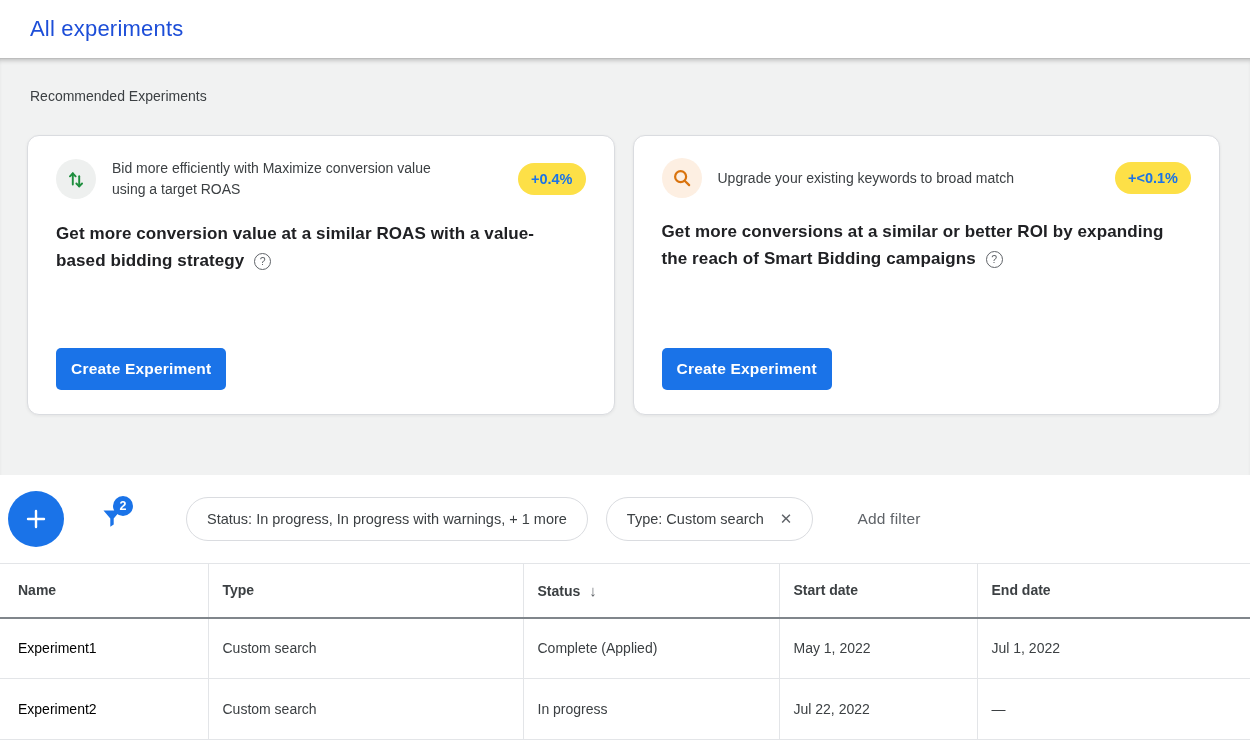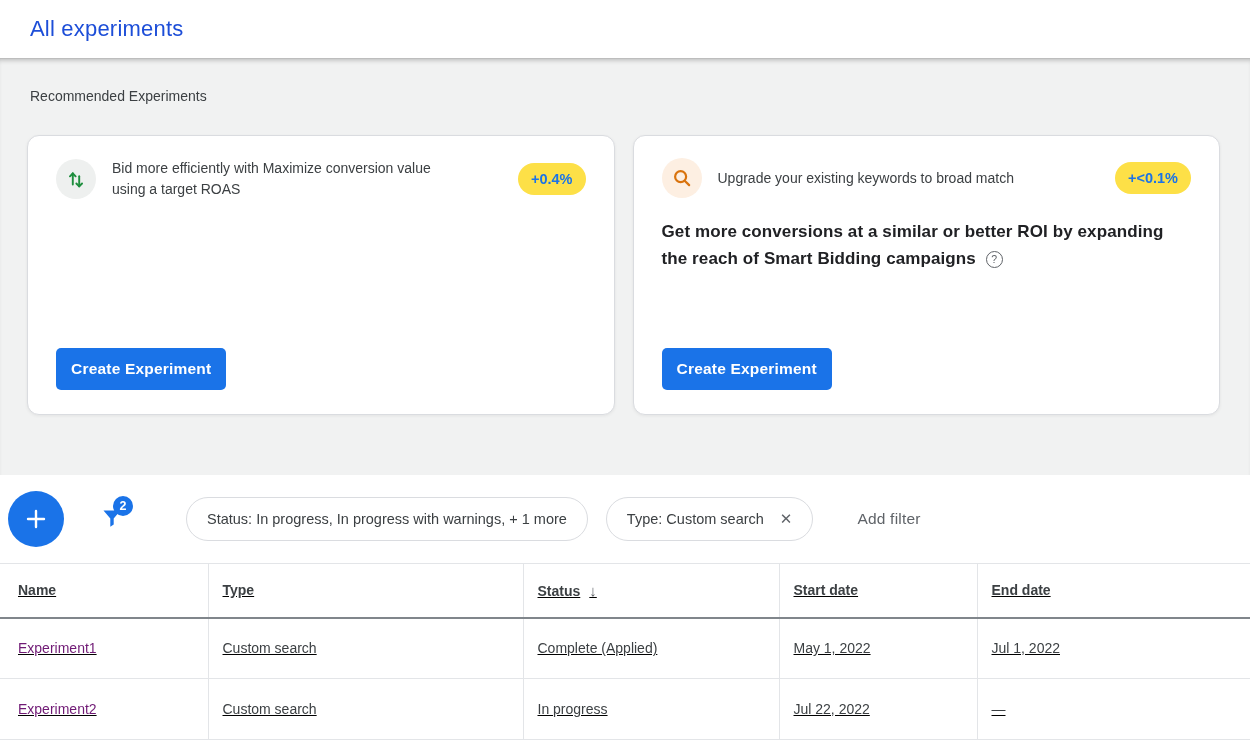--- a/index.html
+++ b/index.html
@@ -68,33 +68,33 @@
   .chips { margin-left:60px; display:flex; align-items:flex-end; gap:18px; }
   .chip {
     height:44px; box-sizing:border-box; border:1px solid #dadce0; border-radius:22px;
     background:#fff; display:flex; align-items:center; padding:0 20px;
     font-size:14.5px; color:#3c4043; cursor:pointer; white-space:nowrap;
   }
   .chip-close { margin-left:16px; font-size:15px; color:#5f6368; cursor:pointer; }
   .add-filter { margin-left:44px; font-size:15.5px; color:#5f6368; cursor:pointer; letter-spacing:.2px; }
 
   
-  table.experiments { width:1250px; border-collapse:collapse; table-layout:fixed; border-top:1px solid #e3e5e8;text-decoration:underline; }
+  table.experiments { width:1250px; border-collapse:collapse; table-layout:fixed; border-top:1px solid #e3e5e8; }
   thead th {
     height:54px; font-size:14px; font-weight:bold; color:#3c4043; text-align:left;
     padding:0 14px; border-bottom:2px solid #80868b; border-left:1px solid #e3e5e8; background:#fff;
     cursor:pointer; box-sizing:border-box;
   }
   thead th:first-child { border-left:none; padding-left:18px; }
   tbody td {
     height:61px; font-size:14px; color:#3c4043; padding:0 14px;
     border-bottom:1px solid #e3e5e8; border-left:1px solid #e3e5e8; box-sizing:border-box;
   }
   tbody td:first-child { border-left:none; padding-left:18px; }
-  .link { color:#701a75; cursor:pointer; text-decoration:none; }
+  .link { color:#000000; cursor:pointer; text-decoration:none; }
   .sort-arrow { font-weight:normal; color:#5f6368; margin-left:9px; font-size:15px; }
 </style>
 </head>
 <body>
 
 <div id="app">
 
   <div class="page-header">
     <span class="page-title">All experiments</span>
   </div>
@@ -111,20 +111,24 @@
               <path d="M8.5 18V6"></path>
                 <path d="M8.5 6l-3.1 3.1"></path>
                 <path d="M8.5 6l3.1 3.1"></path>
               <path d="M15.5 9v11"></path>
                 <path d="M15.5 20l-3.1-3.1"></path>
                 <path d="M15.5 20l3.1-3.1"></path>
             </svg>
           </span>
           <span class="card-headline">Bid more efficiently with Maximize conversion value using a target ROAS</span>
           <span class="uplift-badge">+0.4%</span>
+        </div>
+        <div class="card-desc">
+          <span>Get more conversion value at a similar ROAS with a value-based bidding strategy</span>
+          <span class="help-icon">?</span>
         </div>
         <button class="create-btn">Create Experiment</button>
       </div>
 
       <div class="card">
         <div class="card-head">
           <span class="icon-circle peach">
             <svg width="22" height="22" viewBox="0 0 24 24" fill="none" stroke="#d9730d" stroke-width="2.4" stroke-linecap="round">
               <circle cx="10.5" cy="10.5" r="6"></circle>
                 <path d="M15.2 15.2l4.6 4.6"></path>

